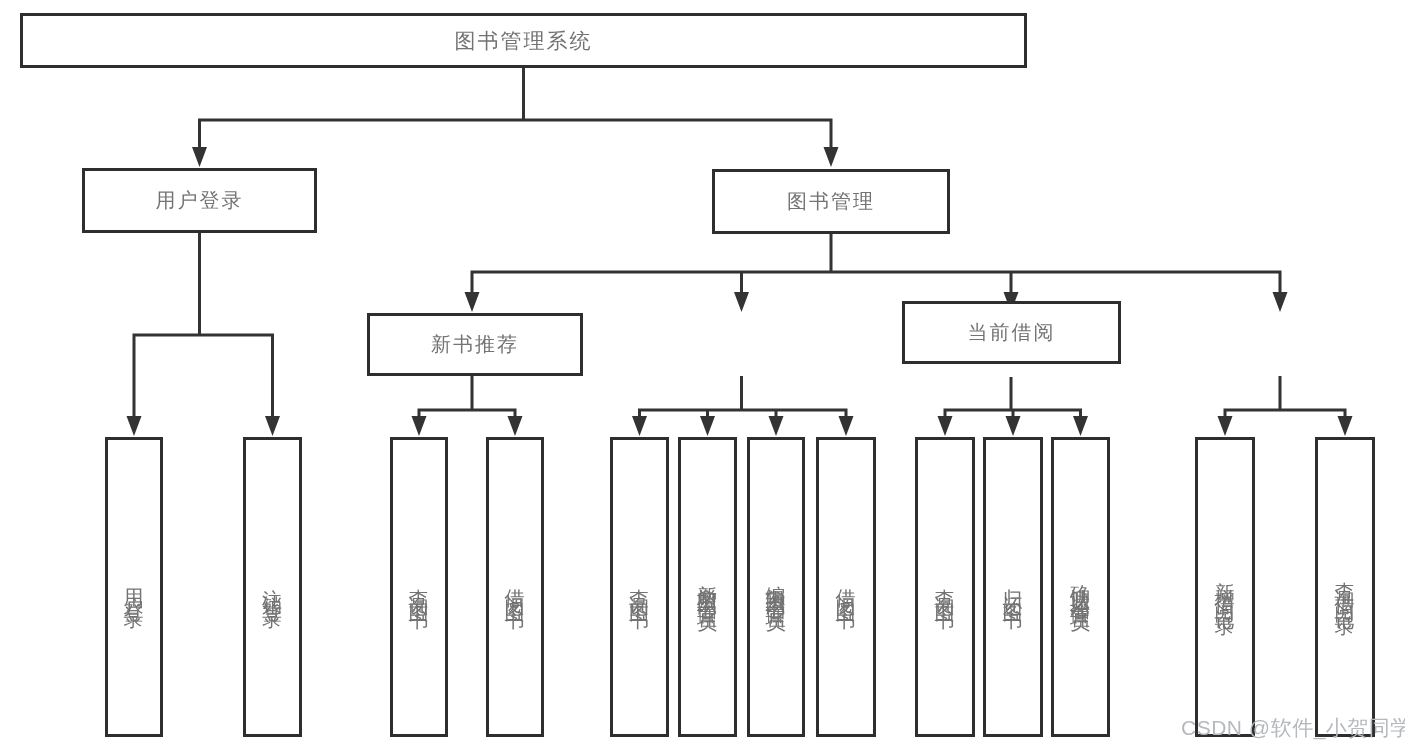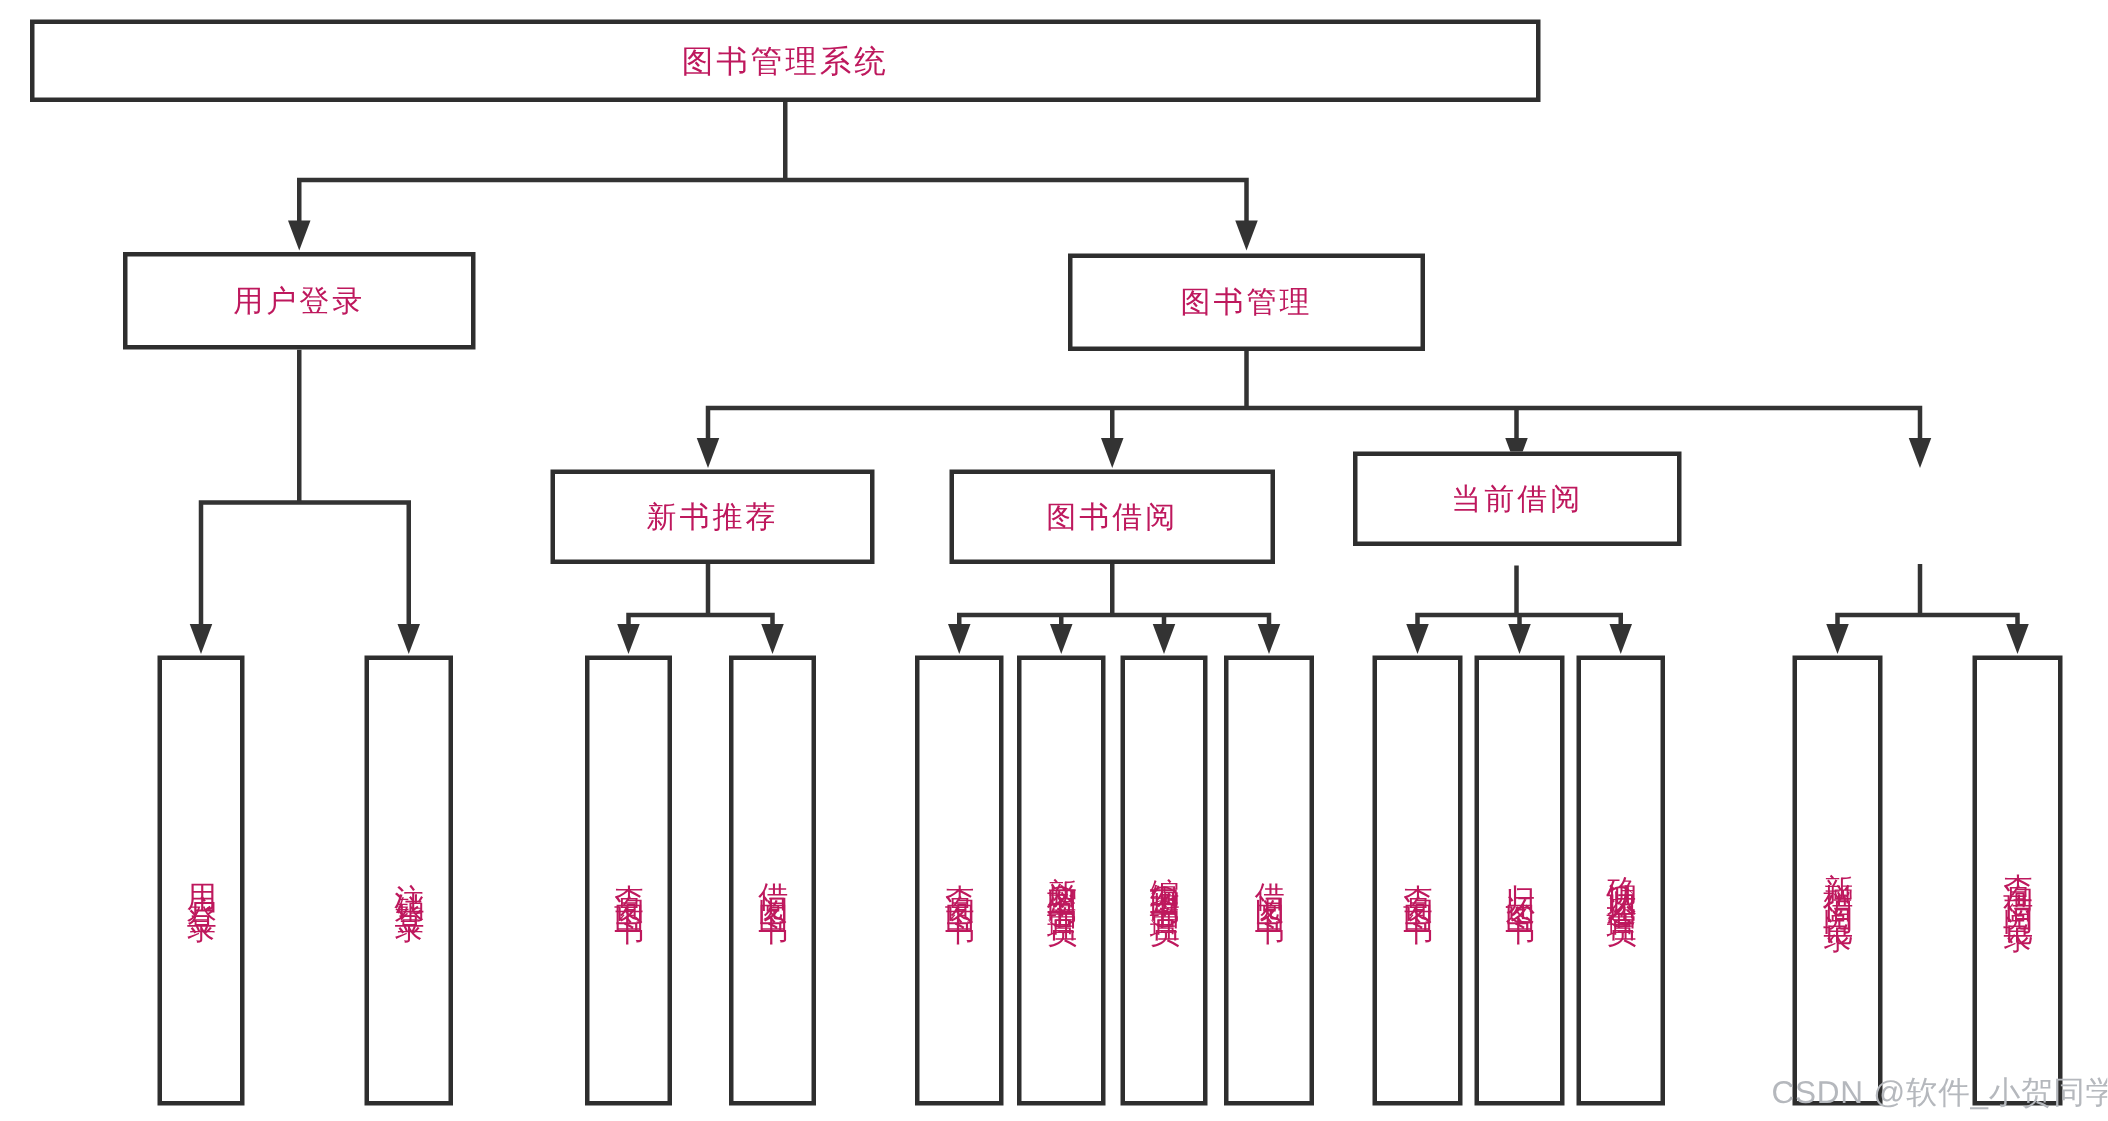--- a/index.html
+++ b/index.html
@@ -13,21 +13,21 @@
   }
   #wires { position: absolute; left: 0; top: 0; }
   .box {
     position: absolute;
     background: #ffffff;
     border: 3px solid #2e2e2e;
     box-sizing: border-box;
     display: flex;
     align-items: center;
     justify-content: center;
-    color: #be185d;
+    color: #737373;
     font-size: 20px;
     letter-spacing: 2px;
     white-space: nowrap;
   }
   .root  { left: 20px;  top: 13px;  width: 1007px; height: 55px; font-size: 21px; }
   .b0    { left: 82px;  top: 168px; width: 235px;  height: 65px; }
   .b1    { left: 712px; top: 169px; width: 238px;  height: 65px; }
   .c0    { left: 367px; top: 313px; width: 216px;  height: 63px; }
   .c1    { left: 633px; top: 313px; width: 217px;  height: 63px; }
   .c2    { left: 902px; top: 301px; width: 219px;  height: 63px; }
@@ -118,23 +118,20 @@
   <div class="box b0">
     <span>用户登录</span>
   </div>
   <div class="box b1">
     <span>图书管理</span>
   </div>
 
   <div class="box c0">
     <span>新书推荐</span>
   </div>
-  <div class="box c1">
-    <span>图书借阅</span>
-  </div>
   <div class="box c2">
     <span>当前借阅</span>
   </div>
 
   <div class="box leaf l0">
     <span class="vtext">用户登录</span>
   </div>
   <div class="box leaf l1">
     <span class="vtext">注销登录</span>
   </div>

